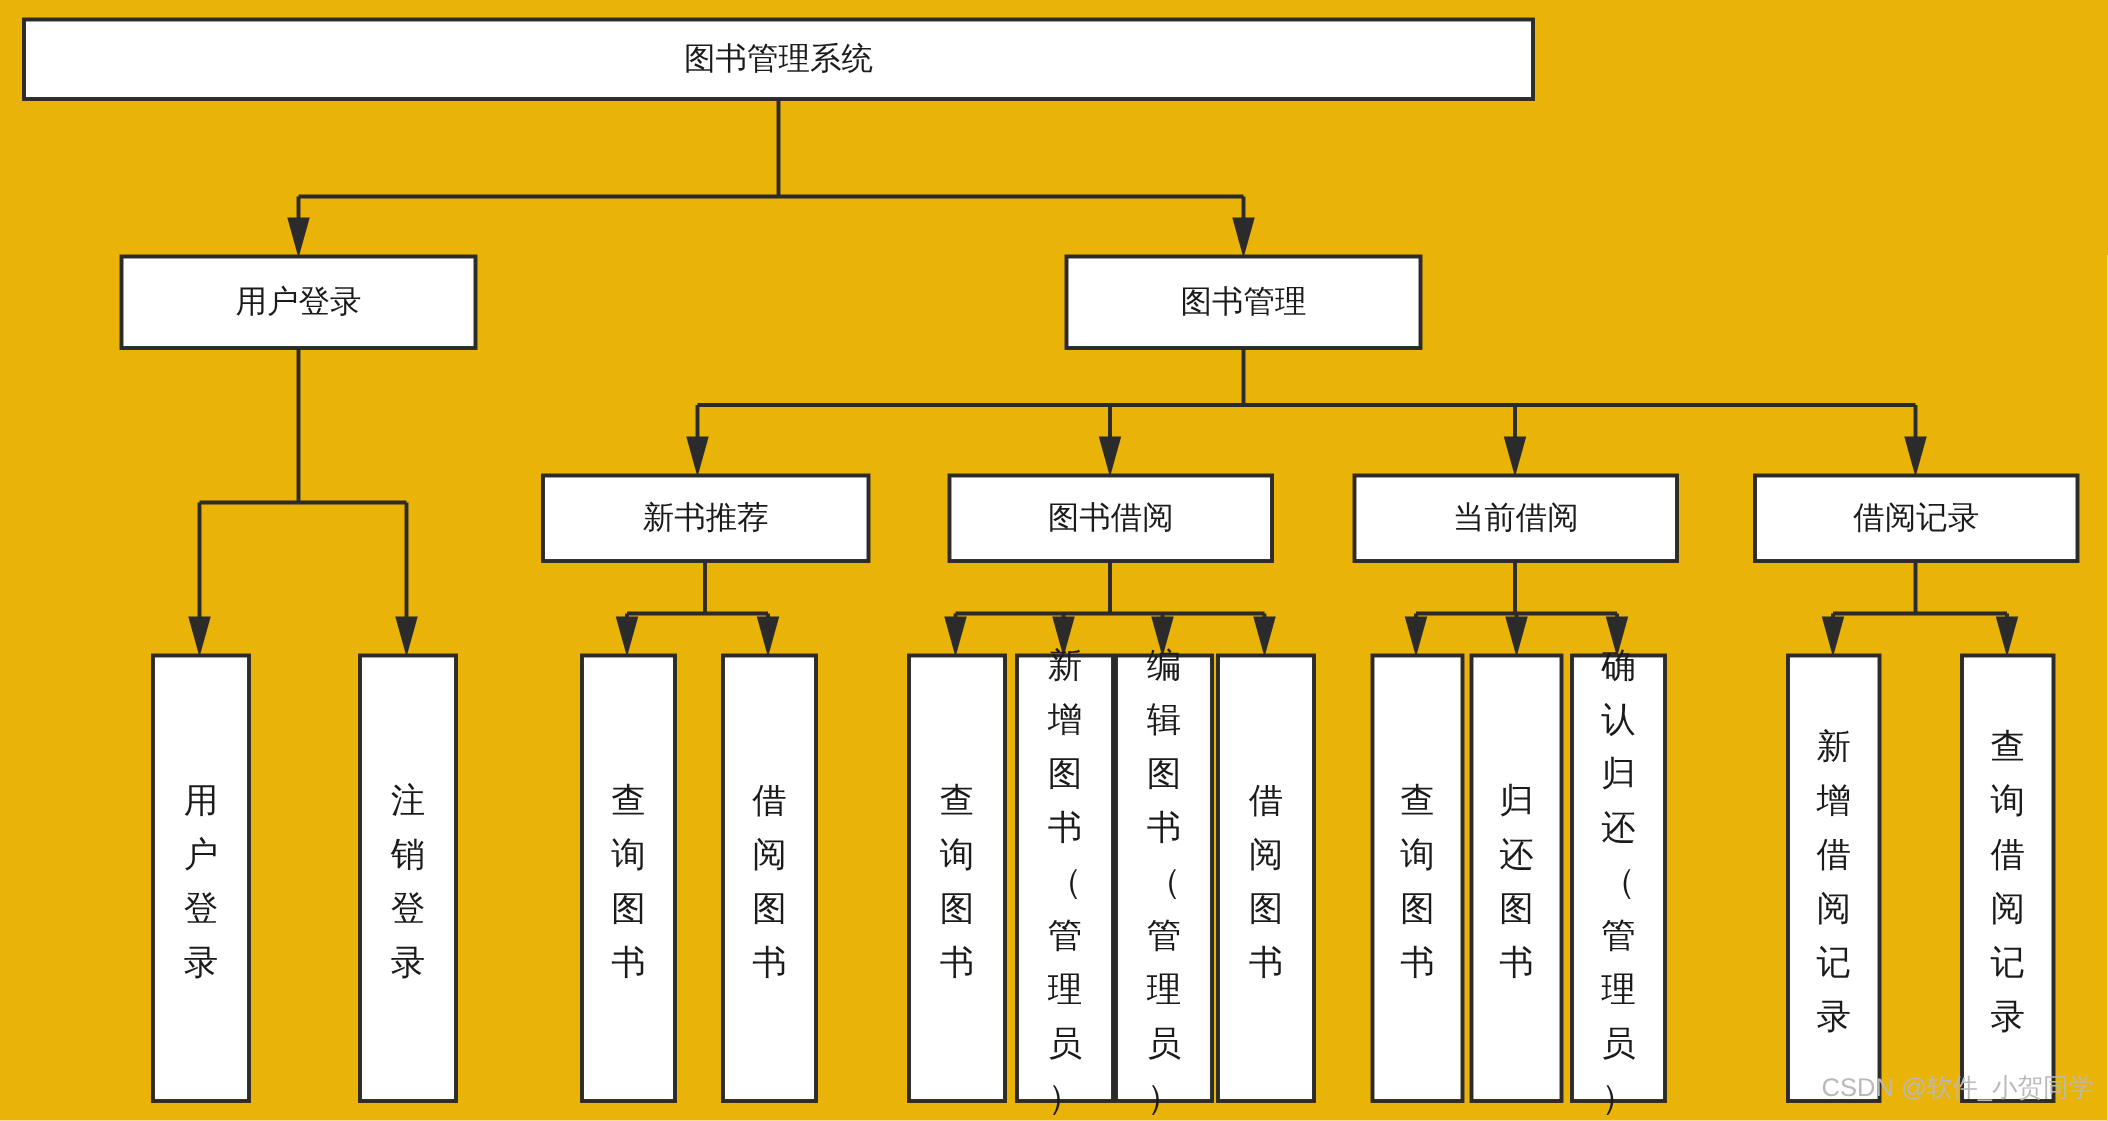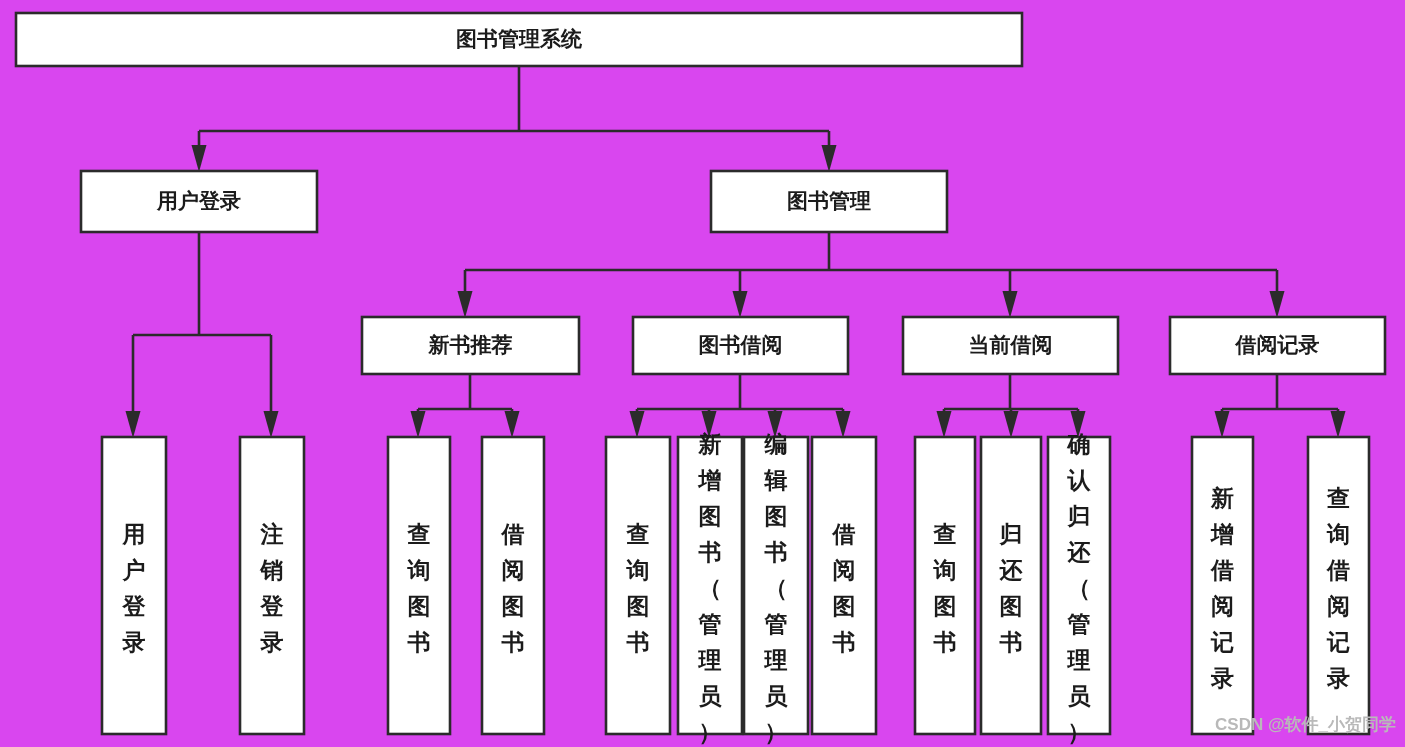--- a/index.html
+++ b/index.html
@@ -8,23 +8,22 @@
     padding: 0;
     background: #ffffff;
   }
   body {
     font-family: "Liberation Sans", "DejaVu Sans", sans-serif;
   }
   #diagram-root {
     position: relative;
     width: 1405px;
     height: 747px;
-    background: #d946ef;
+    background: #eab308;
     overflow: hidden;
-    font-weight: bold;
   }
   svg.diagram-canvas {
     position: absolute;
     top: 0;
     left: 0;
     width: 1405px;
     height: 747px;
     display: block;
   }
   .node-box {

